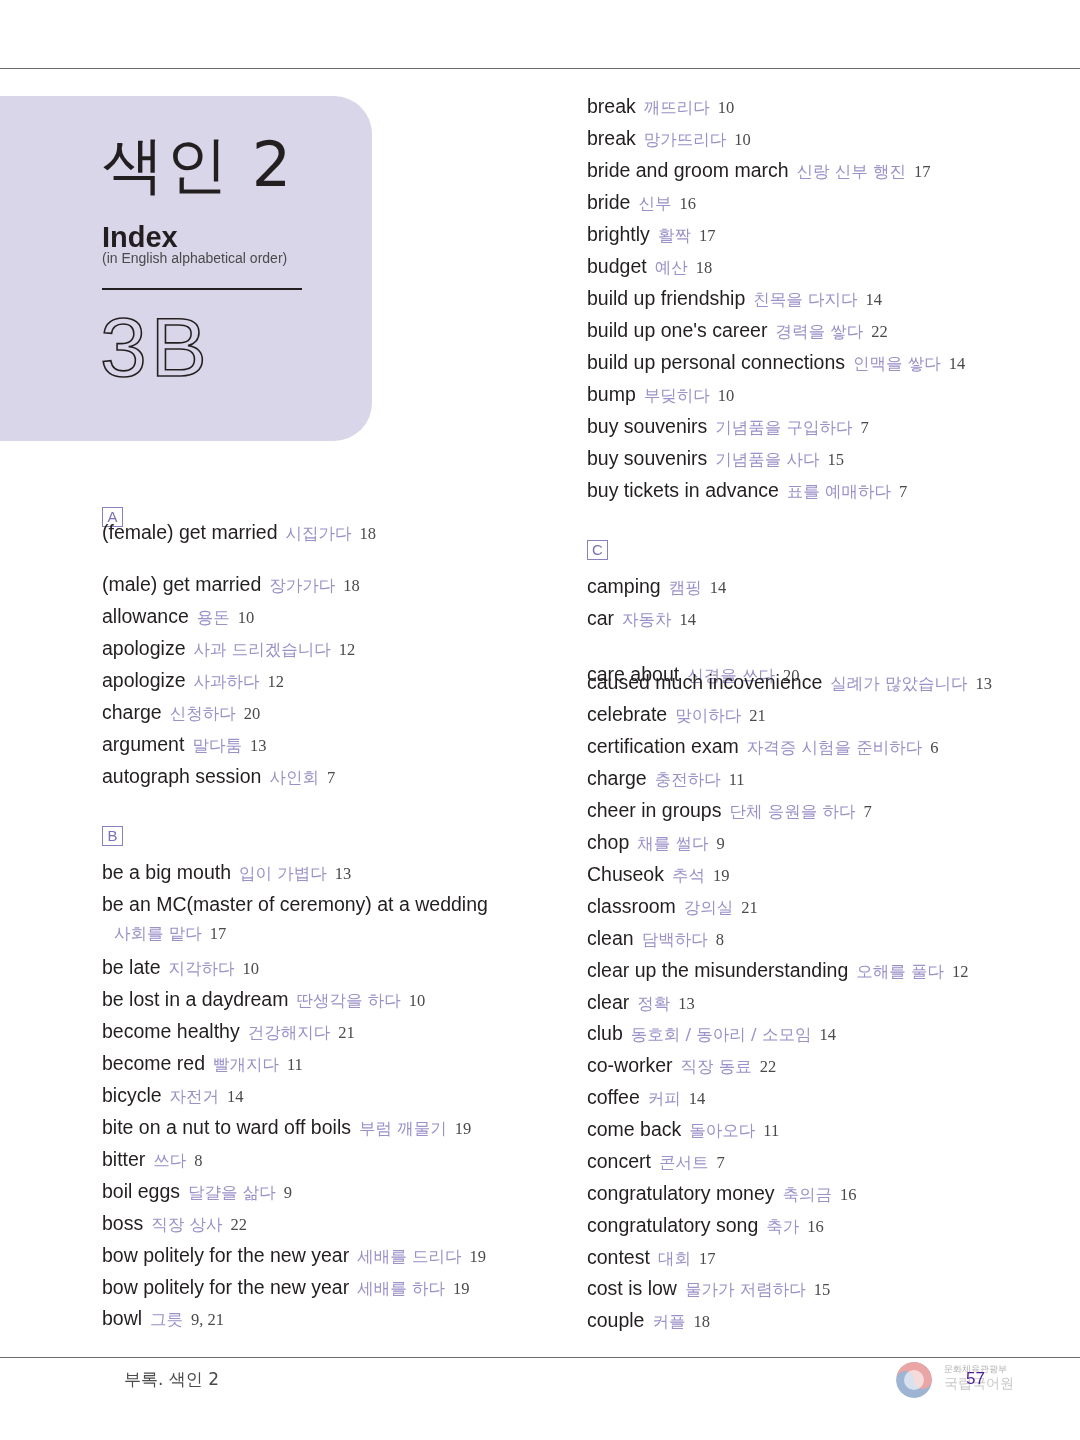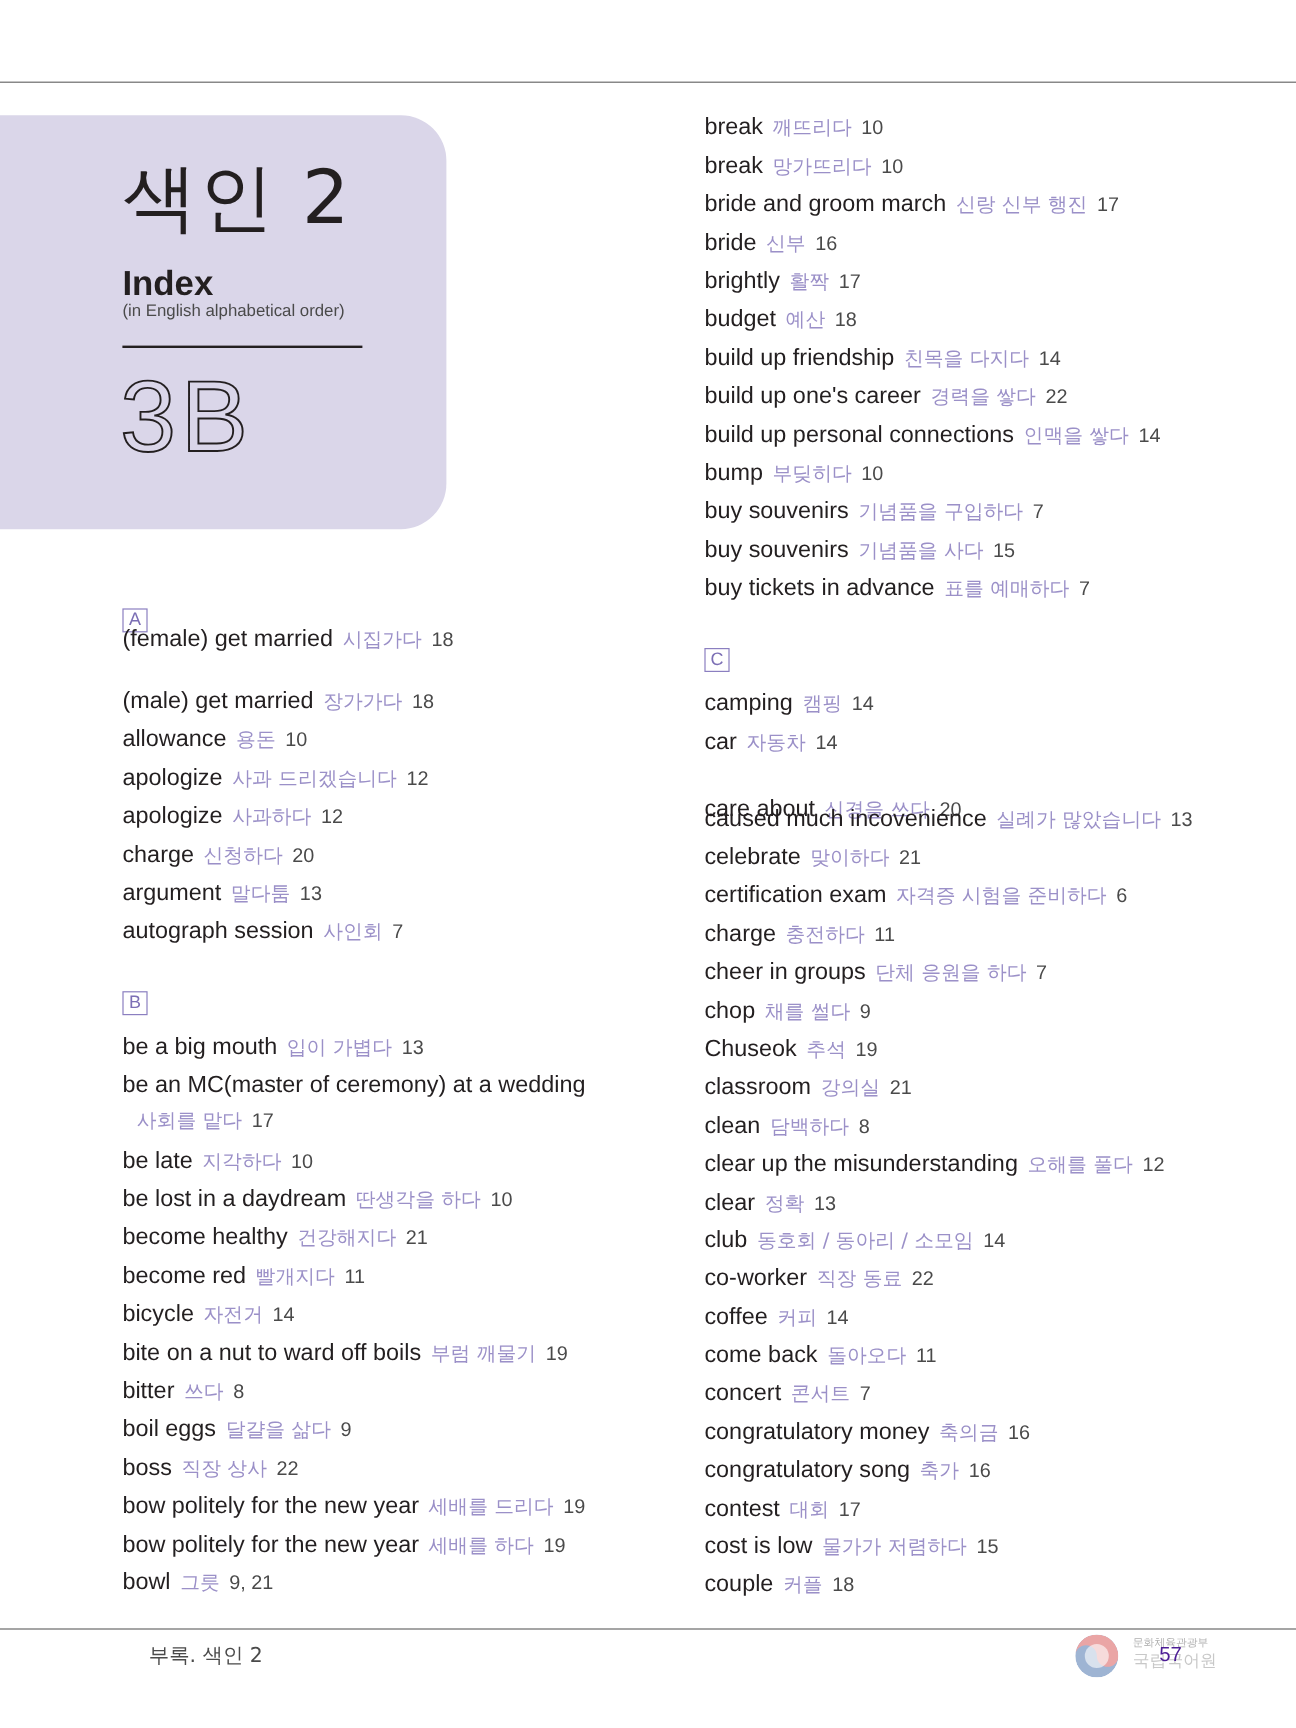--- a/index.html
+++ b/index.html
@@ -32,21 +32,21 @@
     .col-left { left: 102px; }
     .col-right { left: 587px; }
 
     .letter-box {
       display: inline-block; width: 21px; height: 20px; border: 1px solid #8b7fc0;
       color: #7c6fb5; font-size: 15px; line-height: 18px; text-align: center;
     }
     .entry { position: absolute; white-space: nowrap; font-size: 19.5px; line-height: 24px; }
     .en { color: #231f20; }
     .ko { color: #9b90c8; font-size: 16.5px; margin-left: 8px; font-family: "DejaVu Sans", sans-serif; }
-    .pg { color: #4a4a4a; font-size: 16.5px; margin-left: 8px; }
+    .pg { color: #4a4a4a; font-size: 16.5px; margin-left: 8px; font-family: Liberation Serif, serif; }
     .cont { position: absolute; white-space: nowrap; line-height: 24px; }
     .cont .ko { margin-left: 0; }
 
     .footer-label { position: absolute; left: 124px; top: 1368px; font-size: 17px; color: #4a4a4a; font-family: "DejaVu Sans", sans-serif; }
     .footer-logo { position: absolute; left: 896px; top: 1362px; width: 140px; height: 36px; }
     .logo-circle { position: absolute; left: 0; top: 0; width: 36px; height: 36px; border-radius: 50%; overflow: hidden; opacity: 0.45; }
     .logo-org1 { position: absolute; left: 48px; top: 1px; font-size: 9px; color: #b0b0b0; font-family: "DejaVu Sans", sans-serif; text-align: right; }
     .logo-org2 { position: absolute; left: 48px; top: 13px; font-size: 14px; color: #c8c8c8; font-family: "DejaVu Sans", sans-serif; }
     .page-num { position: absolute; left: 966px; top: 1369px; font-size: 17px; color: #4c1d95; }
   </style>

